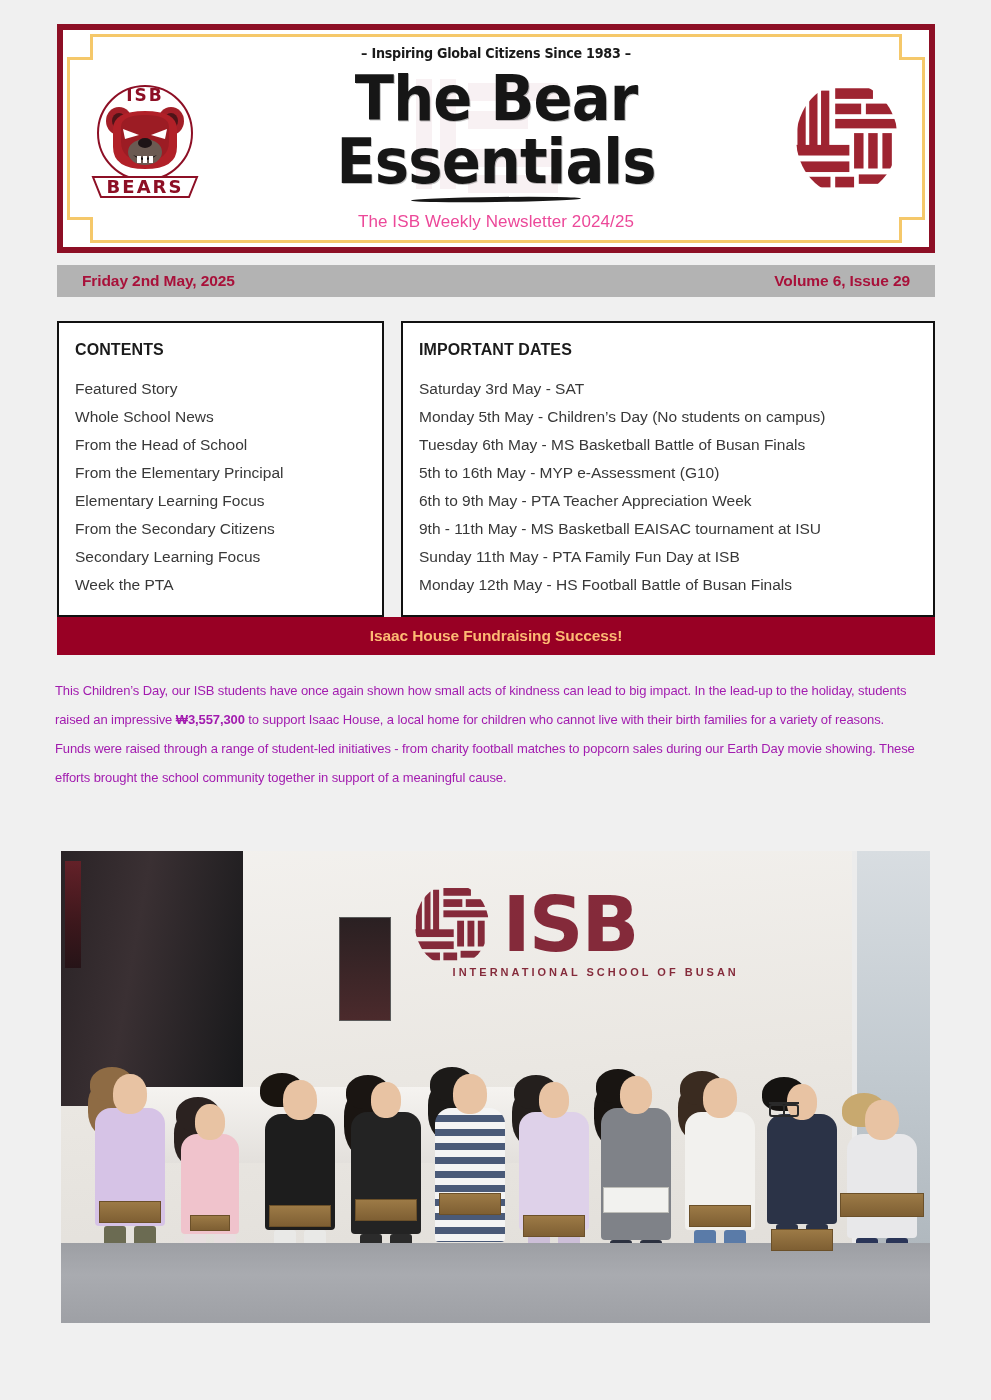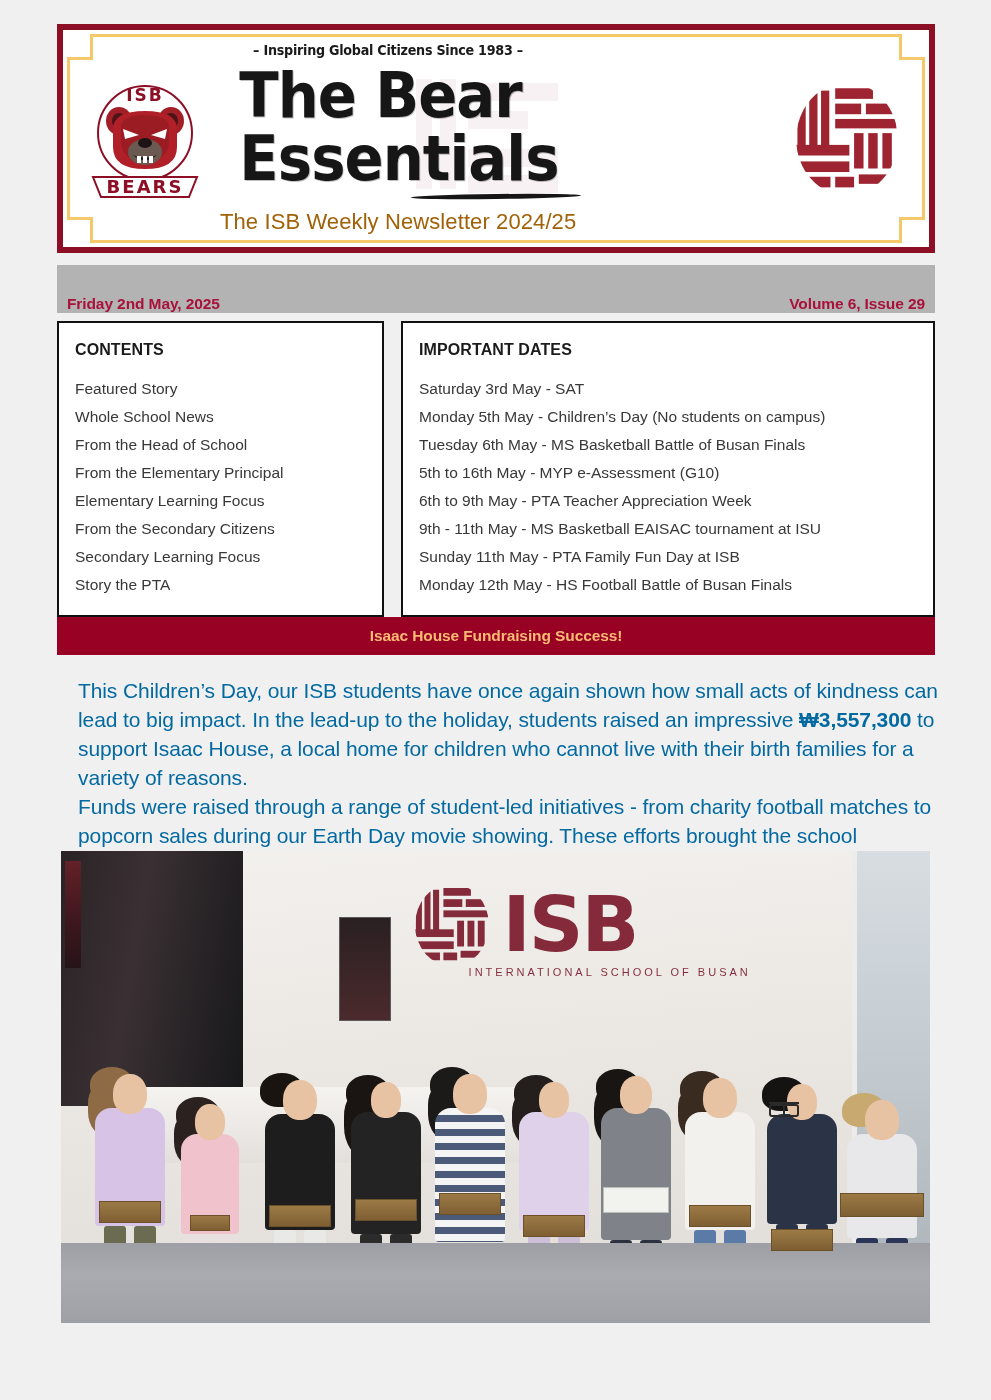--- a/index.html
+++ b/index.html
@@ -48,20 +48,21 @@
     background: #ffffff;
     z-index: 3;
   }
   .cn-tl { left: -3px; top: -3px; border-right: 3px solid #f5c86a; border-bottom: 3px solid #f5c86a; border-top:0;border-left:0;}
   .cn-tr { right: -3px; top: -3px; border-left: 3px solid #f5c86a; border-bottom: 3px solid #f5c86a;}
   .cn-bl { left: -3px; bottom: -3px; border-right: 3px solid #f5c86a; border-top: 3px solid #f5c86a;}
   .cn-br { right: -3px; bottom: -3px; border-left: 3px solid #f5c86a; border-top: 3px solid #f5c86a;}
 
   .masthead-center {
     flex: 1;
+    text-align: center;
     position: relative;
     z-index: 2;
   }
   .tagline {
     font-family: "DejaVu Sans", sans-serif;
     font-weight: bold;
     font-size: 14.5px;
     letter-spacing: -0.3px;
     color: #1a1a1a;
     transform: scaleX(0.88);
@@ -79,22 +80,22 @@
   }
   .title-underline {
     width: 170px;
     height: 5px;
     background: #161616;
     border-radius: 50%;
     margin: 4px auto 10px auto;
     transform: rotate(-0.7deg);
   }
   .masthead-sub {
-    font-size: 22px;
-    color: #a16207;
+    font-size: 17px;
+    color: #ec4899;
     letter-spacing: 0.1px;
   }
   .ghost-watermark {
     position: absolute;
     left: 50%; top: 50%;
     transform: translate(-50%,-50%);
     width: 250px; height: 200px;
     opacity: 0.05;
     z-index: 1;
     pointer-events: none;
@@ -114,26 +115,26 @@
     justify-content: center;
     z-index: 2;
   }
 
   
   .date-bar {
     position: absolute;
     left: 57px;
     top: 265px;
     width: 878px;
-    height: 48px;
+    height: 32px;
     background: #b3b3b3;
     display: flex;
-    align-items: flex-end;
+    align-items: center;
     justify-content: space-between;
-    padding: 0 10px;
+    padding: 0 25px;
   }
   .date-bar span {
     font-size: 15.5px;
     font-weight: bold;
     color: #a8113a;
     letter-spacing: -0.1px;
   }
 
   
   .boxes {
@@ -187,25 +188,24 @@
   }
 
   
   .article {
     position: absolute;
     left: 55px;
     top: 676px;
     width: 884px;
   }
   .article p {
-    font-size: 21px;
+    font-size: 13px;
     line-height: 29px;
-    color: #0369a1;
+    color: #a21caf;
     letter-spacing: -0.1px;
-    margin-left: 23px;
   }
   .article b { font-weight: bold; }
 
   
   .photo {
     position: absolute;
     left: 61px;
     top: 851px;
     width: 869px;
     height: 472px;
@@ -251,22 +251,22 @@
   }
   .ph-logo-text {
     font-family: "DejaVu Sans", sans-serif;
     font-weight: bold;
     font-size: 76px;
     color: #7c1a2c;
     letter-spacing: -2px;
     line-height: 1;
   }
   .ph-logo-sub {
-    position: absolute; left: 60px; top: 96px;
-    font-size: 11px; letter-spacing: 3px; color: #7c1a2c; font-weight: normal;
+    position: absolute; left: 44px; top: 96px;
+    font-size: 11px; letter-spacing: 3px; color: #7c1a2c; font-weight: bold;
     white-space: nowrap;
   }
   .kid {
     position: absolute;
     bottom: 3%;
     display: flex;
     flex-direction: column;
     align-items: center;
   }
   .kid .head {
@@ -419,21 +419,21 @@
     <div class="info-box box-contents">
       <div class="box-heading">CONTENTS</div>
       <ul class="box-list">
         <li>Featured Story</li>
         <li>Whole School News</li>
         <li>From the Head of School</li>
         <li>From the Elementary Principal</li>
         <li>Elementary Learning Focus</li>
         <li>From the Secondary Citizens</li>
         <li>Secondary Learning Focus</li>
-        <li>Story the PTA</li>
+        <li>Week the PTA</li>
       </ul>
     </div>
 
     <div class="info-box box-dates">
       <div class="box-heading">IMPORTANT DATES</div>
       <ul class="box-list">
         <li>Saturday 3rd May - SAT</li>
         <li>Monday 5th May - Children’s Day (No students on campus)</li>
         <li>Tuesday 6th May - MS Basketball Battle of Busan Finals</li>
         <li>5th to 16th May - MYP e-Assessment (G10)</li>

